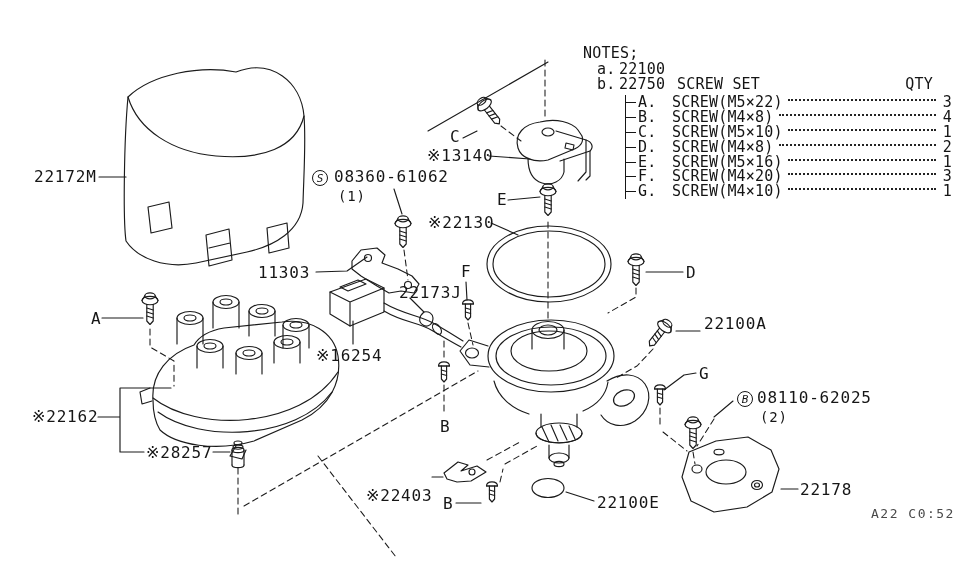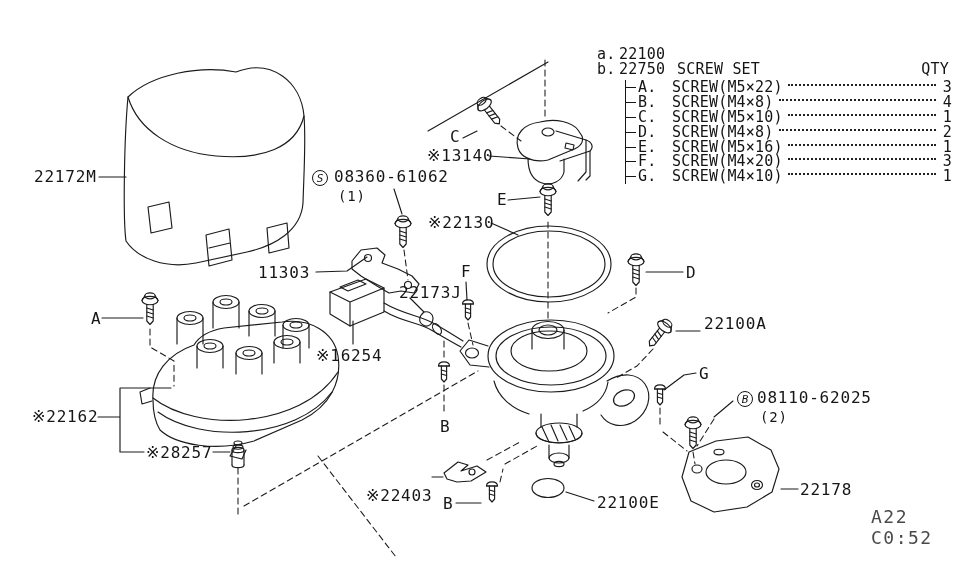--- a/index.html
+++ b/index.html
@@ -17,30 +17,30 @@
     white-space:nowrap; color:#161616;
   }
   .lbl.sub { font-size:14px; }
   .circ {
     position:absolute; width:16px; height:16px; border:1.4px solid #161616;
     border-radius:50%; font-size:11px; line-height:11px; letter-spacing:0;
     display:flex; align-items:center; justify-content:center; box-sizing:border-box;
     font-style:italic;
   }
   .corner {
-    position:absolute; font-size:18px; letter-spacing:1.5px; color:#4a4a4a;
+    position:absolute; font-size:13px; letter-spacing:1.5px; color:#4a4a4a;
   }
 
   
   .notes { position:absolute; left:583px; top:46px; width:370px; font-size:15px; letter-spacing:0.2px; }
   .notes .heading { height:15px; line-height:14px; }
   .n-line { display:flex; line-height:14px; margin-top:1px; }
   .n-line .prefix { margin-left:14px; width:22px; }
   .n-line .pno { width:58px; }
-  .n-line .qty-header { margin-left:auto; margin-right:4px; }
+  .n-line .qty-header { margin-left:auto; margin-right:20px; }
   .rows { margin-left:42px; margin-top:4px; border-left:1.5px solid #161616; width:326px; }
   .row { display:flex; align-items:center; height:14.8px; position:relative; padding-left:12px; }
   .row::before { content:""; position:absolute; left:0; top:50%; width:10px; border-top:1.5px solid #161616; }
   .row .letter { width:34px; }
   .row .desc { white-space:nowrap; }
   .row .leader { flex:1; border-bottom:2.5px dotted #222; margin:0 3px 4px 5px; min-width:12px; }
   .row .qty { width:13px; text-align:right; }
 </style>
 </head>
 <body>
@@ -264,20 +264,21 @@
   <span class="circ" style="left:737px;top:391px">B</span>
   <span class="lbl" style="left:757px;top:390px">08110-62025</span>
   <span class="lbl sub" style="left:760px;top:409px">(2)</span>
   <span class="lbl" style="left:366px;top:488px">※22403</span>
   <span class="lbl" style="left:443px;top:496px">B</span>
   <span class="lbl" style="left:597px;top:495px">22100E</span>
   <span class="lbl" style="left:800px;top:482px">22178</span>
   <span class="corner" style="left:871px;top:506px">A22 C0:52</span>
 
   <div class="notes">
+    <div class="heading">NOTES;</div>
     <div class="n-line">
       <span class="prefix">a.</span>
       <span class="pno">22100</span>
     </div>
     <div class="n-line">
       <span class="prefix">b.</span>
       <span class="pno">22750</span>
       <span>SCREW SET</span>
       <span class="qty-header">QTY</span>
     </div>

